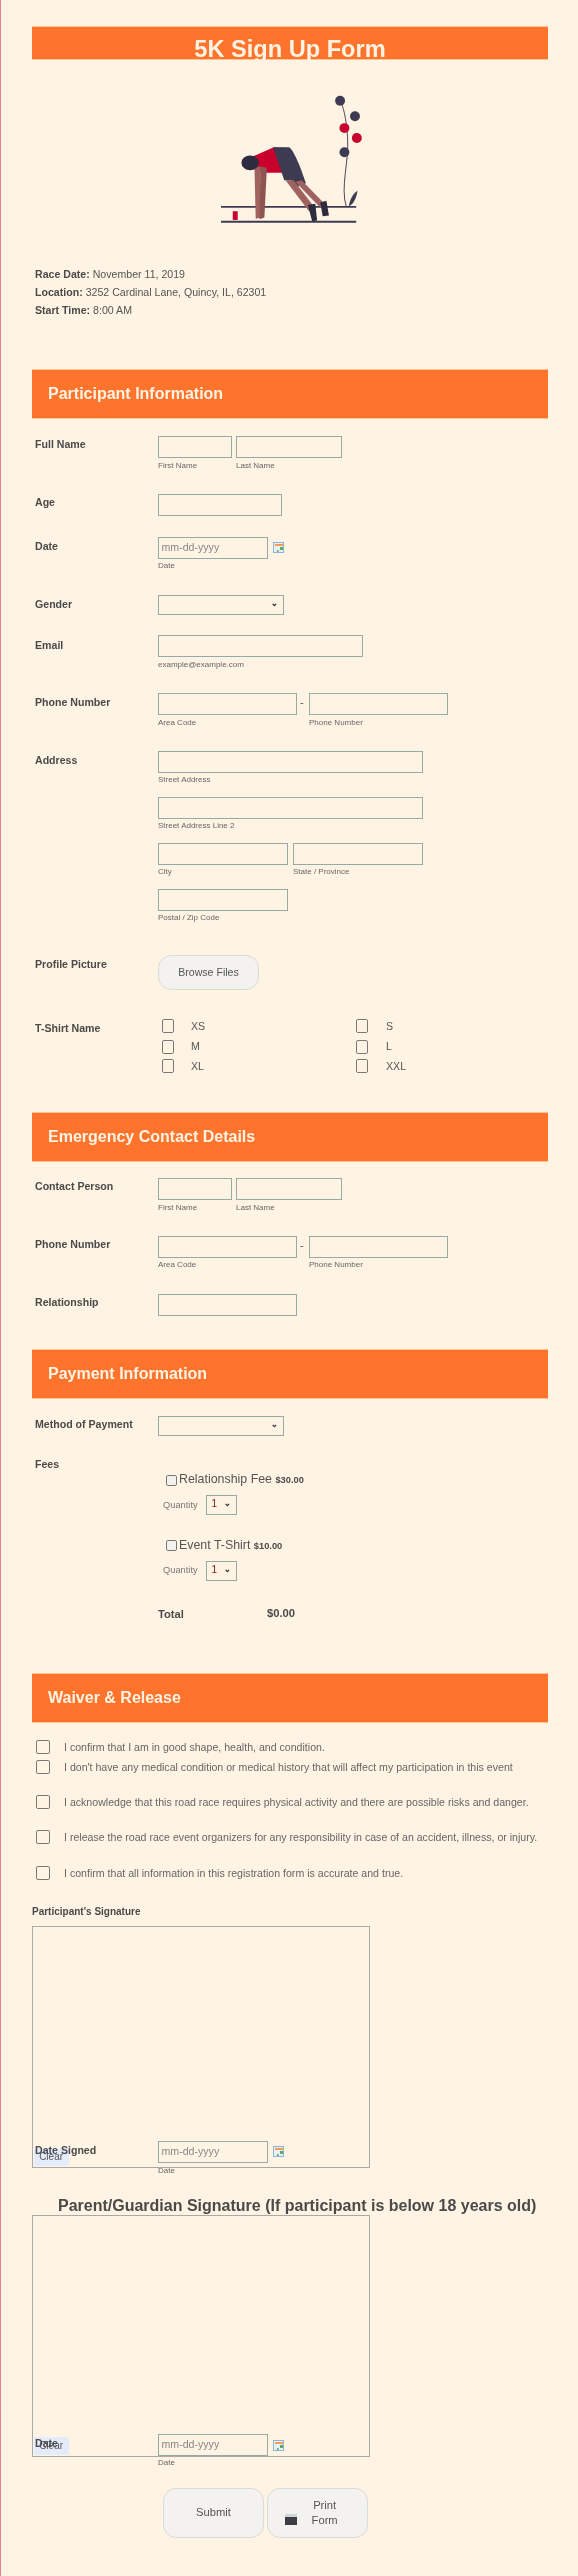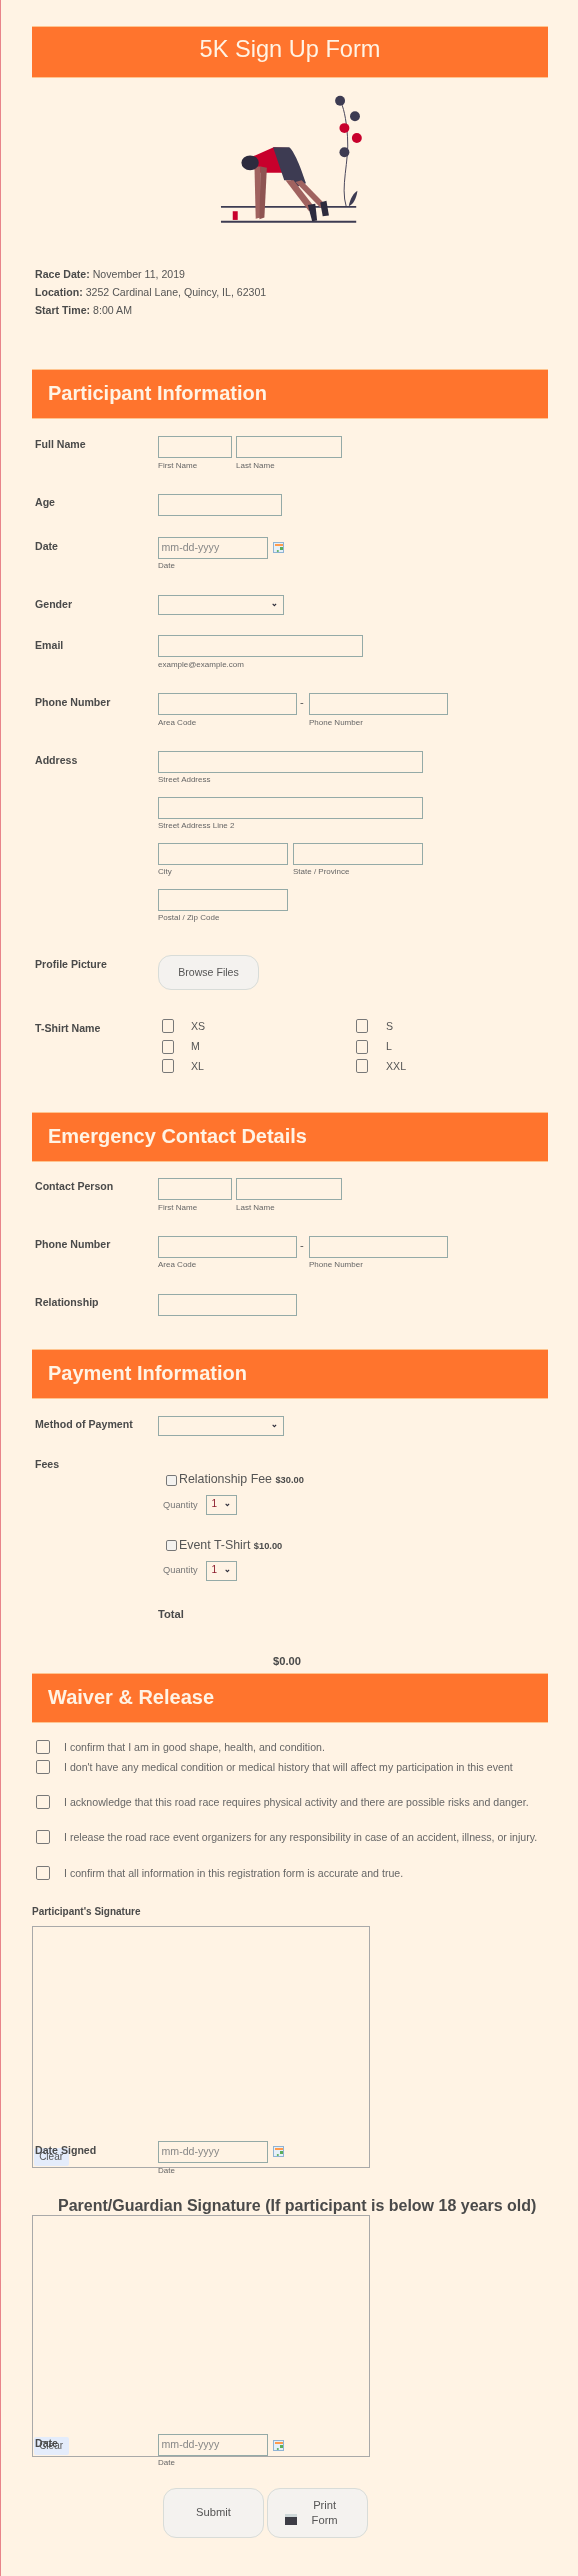--- a/index.html
+++ b/index.html
@@ -11,22 +11,22 @@
     height: 2576px;
     border-left: 1.2px solid #e8838a;
     overflow: hidden;
   }
   .abs { position: absolute; }
   .banner {
     position: absolute; left: 31px; width: 516px;
     background: #ff742d; color: #fff3e4;
     border-top: 1.2px solid #ffc48f; border-bottom: 1.2px solid #ffc48f;
   }
-  .title-banner { top: 25.5px; height: 52px; text-align: center; font-size: 23.6px; font-weight: normal; line-height: 44px; }
-  .section-banner { height: 50px; font-size: 20px; font-weight: bold; line-height: 47px; padding-left: 16px; }
+  .title-banner { top: 25.5px; height: 34px; text-align: center; font-size: 23.6px; font-weight: bold; line-height: 44px; }
+  .section-banner { height: 50px; font-size: 16px; font-weight: bold; line-height: 47px; padding-left: 16px; }
   .label { position: absolute; left: 34px; font-size: 10.6px; font-weight: bold; color: #4a4a4a; }
   .input {
     position: absolute; height: 22px; border: 1.9px solid #95aaa7; background: #fff3e4;
   }
   .sub { position: absolute; font-size: 8px; color: #666; }
   .select {
     position: absolute; height: 20px; border: 1.9px solid #95aaa7; background: #fff3e4;
   }
   .select .chev { position: absolute; right: 5px; top: 1.9px; font-size: 8.7px; color: #2d2d3a; font-weight: bold; }
   .cal-icon {
@@ -196,21 +196,21 @@
   <span>Event T-Shirt</span>
   <b style="font-size:9.3px;color:#4a4a4a;">$10.00</b>
 </div>
 <div class="sub" style="left:162px;top:1565px;font-size:9.3px;color:#777;">Quantity</div>
 <div class="select" style="left:205px;top:1561px;width:31px;height:20px;padding:1.9px 4.4px;font-size:10px;color:#8a1a2a;">
   <span>1</span>
   <span class="chev">⌄</span>
 </div>
 
 <div class="abs" style="left:157px;top:1608px;font-size:11.2px;font-weight:bold;color:#4a4a4a;">Total</div>
-<div class="abs" style="left:272px;top:1607px;font-size:11.2px;font-weight:bold;color:#4a4a4a;margin-top:48px;">$0.00</div>
+<div class="abs" style="left:266px;top:1607px;font-size:11.2px;font-weight:bold;color:#4a4a4a;">$0.00</div>
 
 <div class="banner section-banner" style="top:1673px;">
   <span>Waiver &amp; Release</span>
 </div>
 
 <div class="cb" style="left:35px;top:1740px;width:14.3px;height:14.3px;"></div>
 <div class="waiver-item" style="top:1740px;">I confirm that I am in good shape, health, and condition.</div>
 <div class="cb" style="left:35px;top:1760px;width:14.3px;height:14.3px;"></div>
 <div class="waiver-item" style="top:1760px;">I don't have any medical condition or medical history that will affect my participation in this event</div>
 <div class="cb" style="left:35px;top:1795px;width:14.3px;height:14.3px;"></div>

